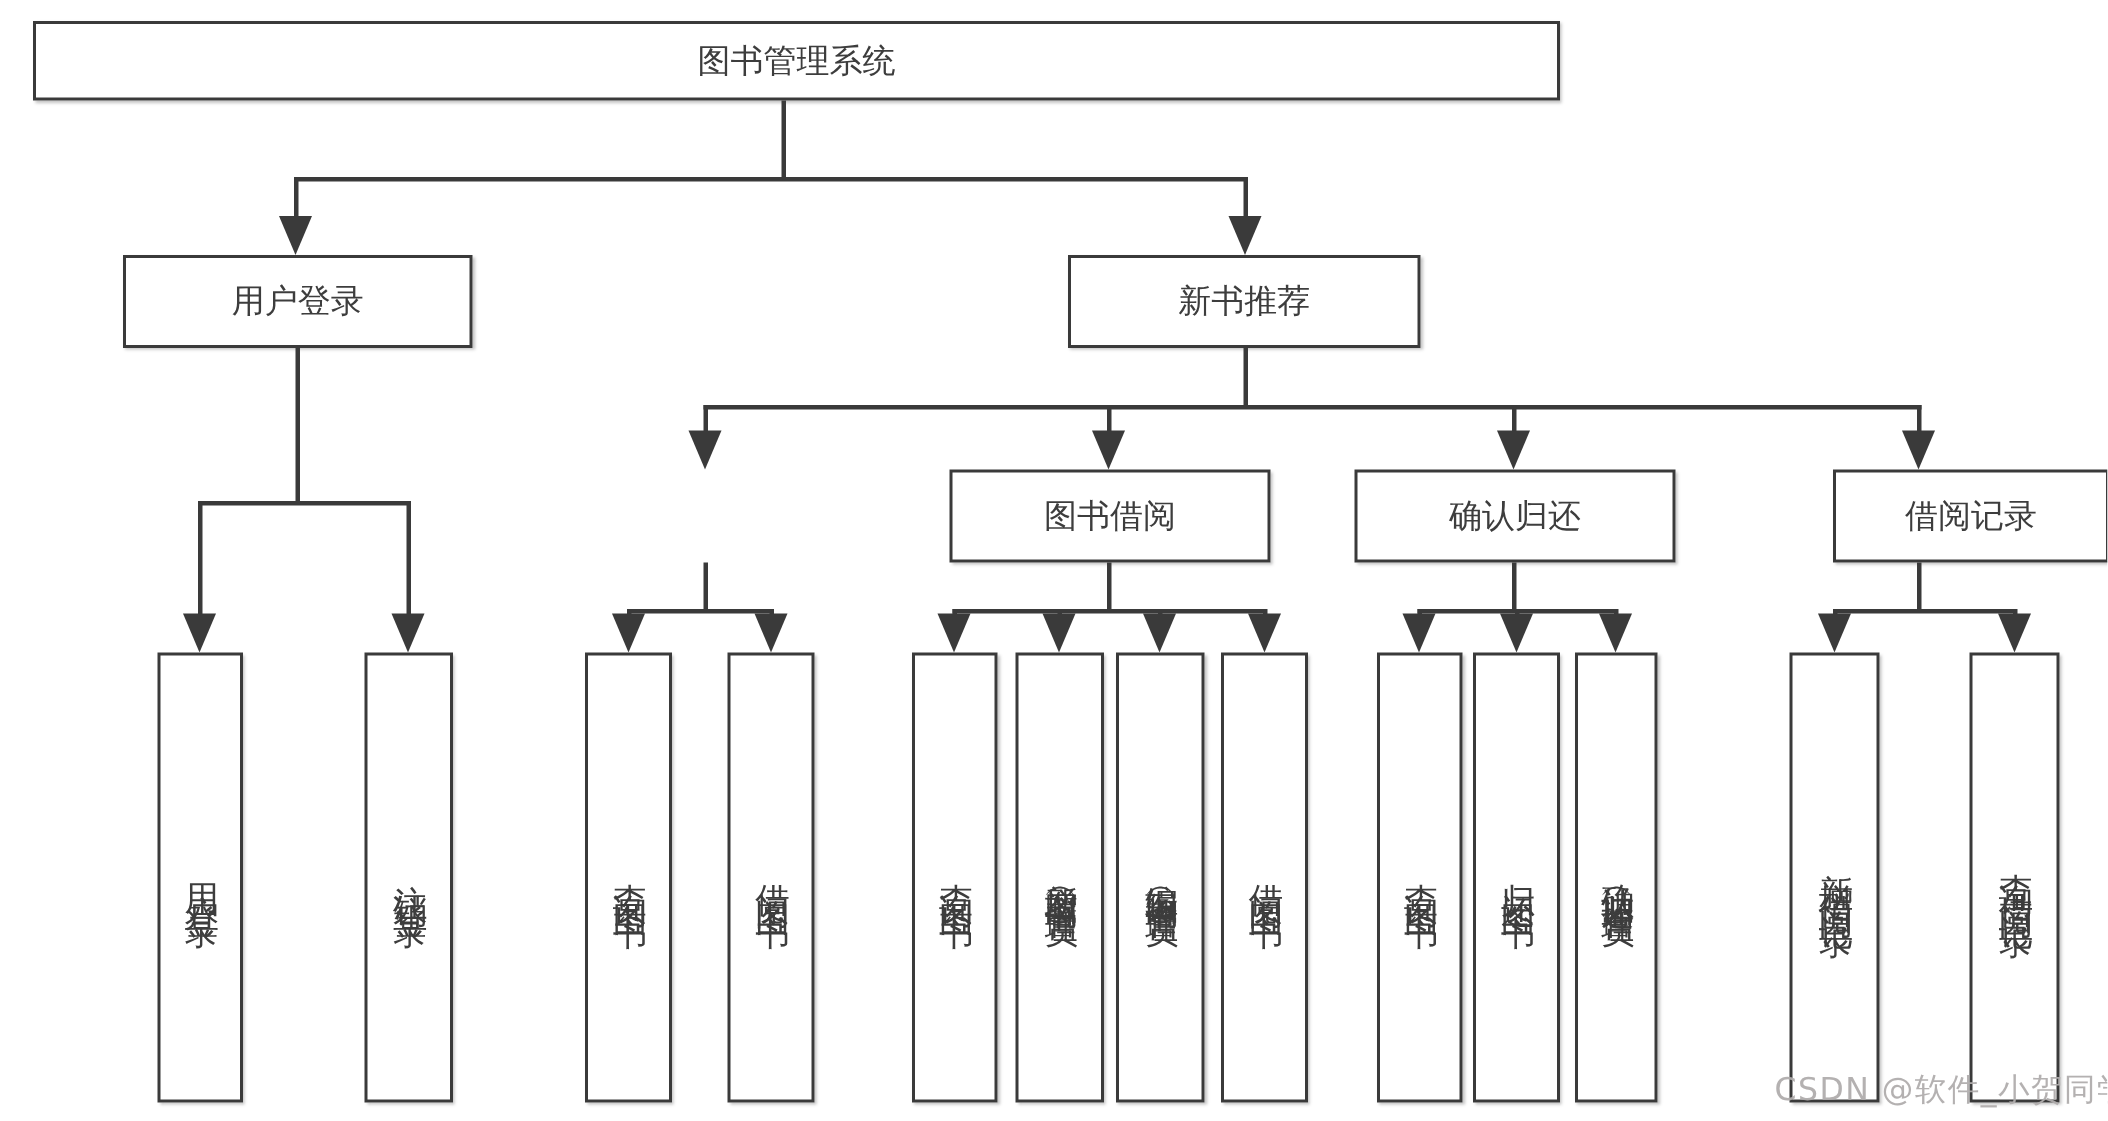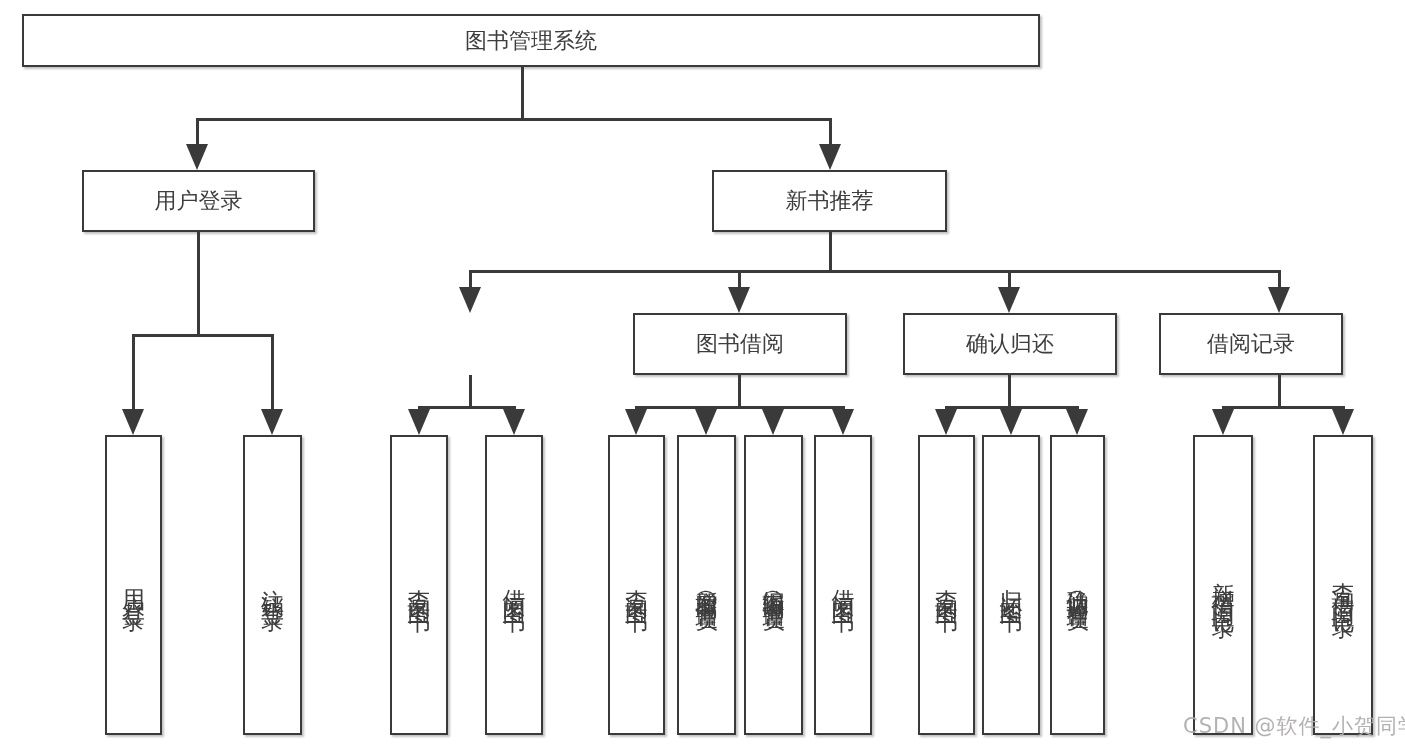--- a/index.html
+++ b/index.html
@@ -60,21 +60,21 @@
   <div class="box" style="left:712px;top:170px;width:235px;height:62px;">
     <span>新书推荐</span>
   </div>
 
   <div class="box" style="left:633px;top:313px;width:214px;height:62px;">
     <span>图书借阅</span>
   </div>
   <div class="box" style="left:903px;top:313px;width:214px;height:62px;">
     <span>确认归还</span>
   </div>
-  <div class="box" style="left:1159px;top:313px;width:184px;height:62px;text-align:center;">
+  <div class="box" style="left:1222px;top:313px;width:184px;height:62px;text-align:center;">
     <span>借阅记录</span>
   </div>
 
   <div class="box vbox" style="left:105px;top:435px;width:57px;height:300px;">
     <span>用户登录</span>
   </div>
   <div class="box vbox" style="left:243px;top:435px;width:59px;height:300px;">
     <span>注销登录</span>
   </div>
 

